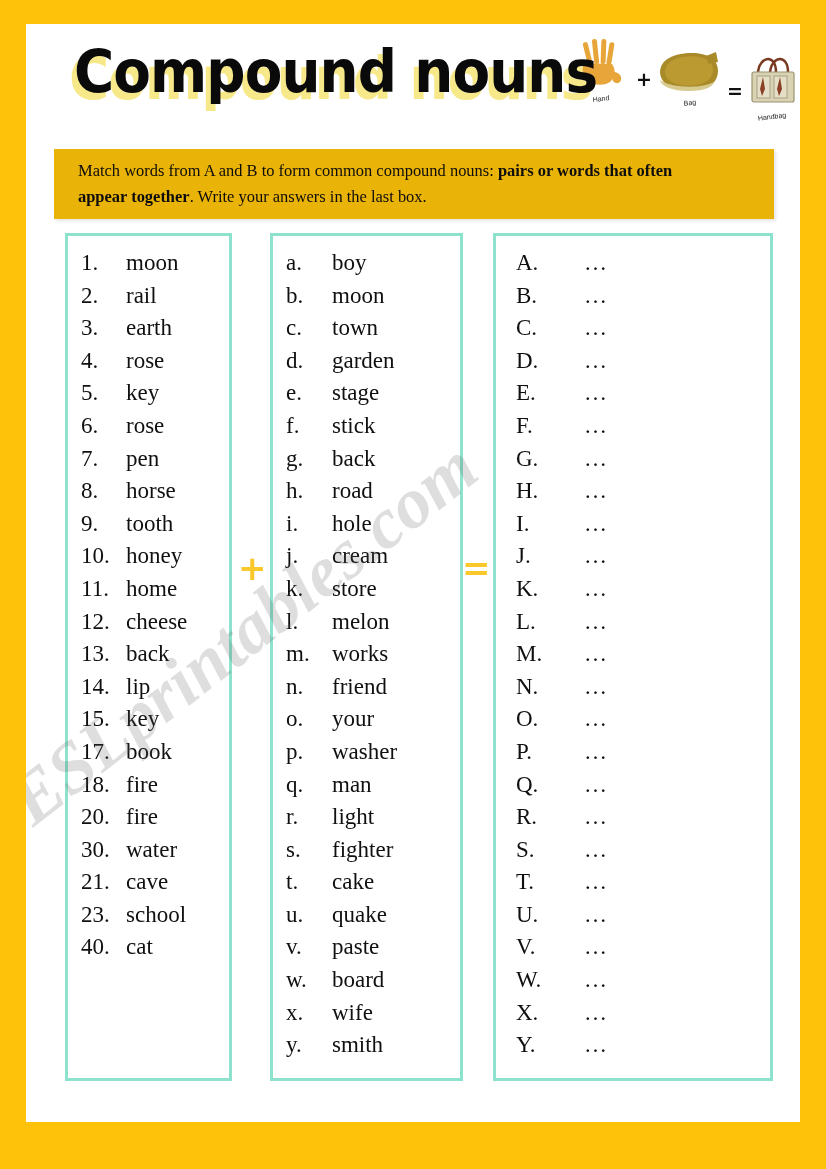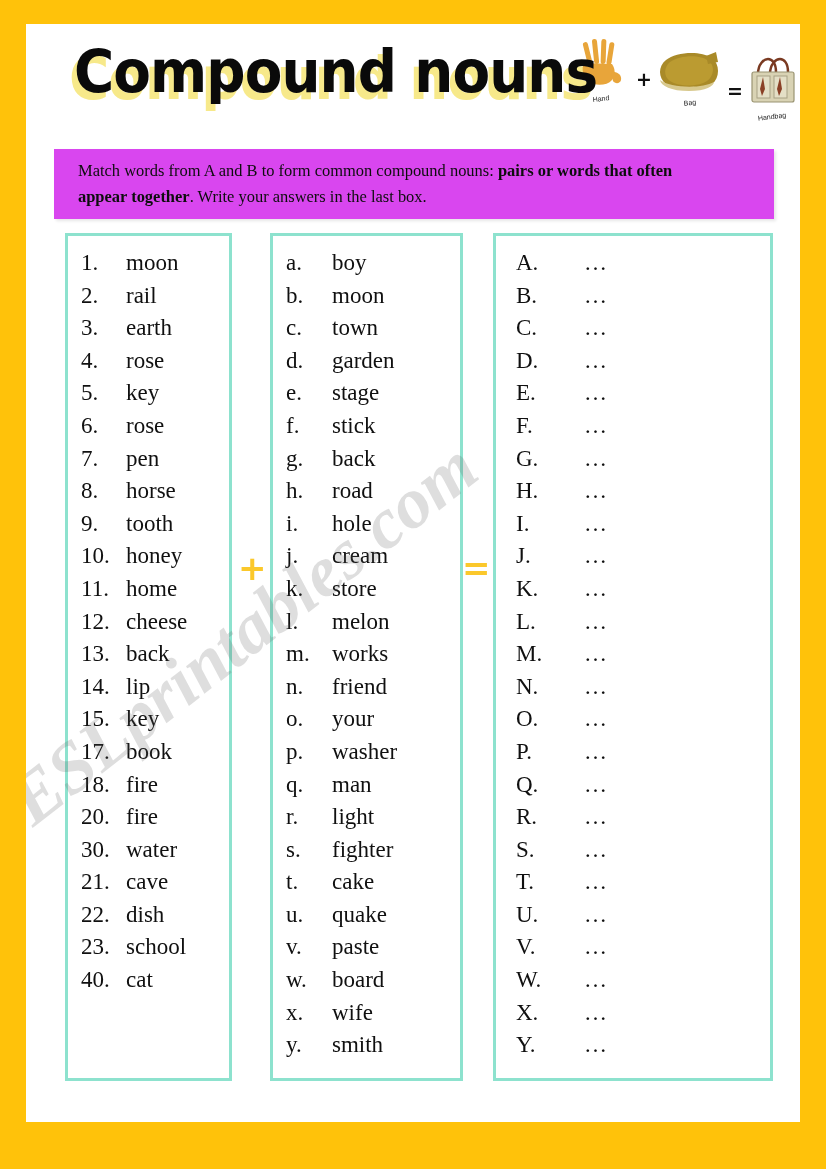--- a/index.html
+++ b/index.html
@@ -109,21 +109,21 @@
     font-size: 19px;
     color: #111;
   }
 
   
   .instructions {
     position: absolute;
     left: 28px;
     top: 125px;
     width: 720px;
-    background: #d946ef;
+    background: #eab308;
     box-shadow: 2px 2px 3px rgba(0,0,0,0.10);
     padding: 8px 10px 10px 24px;
     box-sizing: border-box;
   }
   .instructions p {
     margin: 0;
     font-family: "Liberation Serif", serif;
     font-size: 17.5px;
     line-height: 26px;
     color: #0d0d0d;
@@ -368,24 +368,20 @@
           </div>
           <div class="row">
             <span class="mark">30.</span>
             <span class="word">water</span>
           </div>
           <div class="row">
             <span class="mark">21.</span>
             <span class="word">cave</span>
           </div>
           <div class="row">
-            <span class="mark">22.</span>
-            <span class="word">dish</span>
-          </div>
-          <div class="row">
             <span class="mark">23.</span>
             <span class="word">school</span>
           </div>
           <div class="row">
             <span class="mark">40.</span>
             <span class="word">cat</span>
           </div>
         </div>
 
       <div class="sep sep-plus">+</div>

